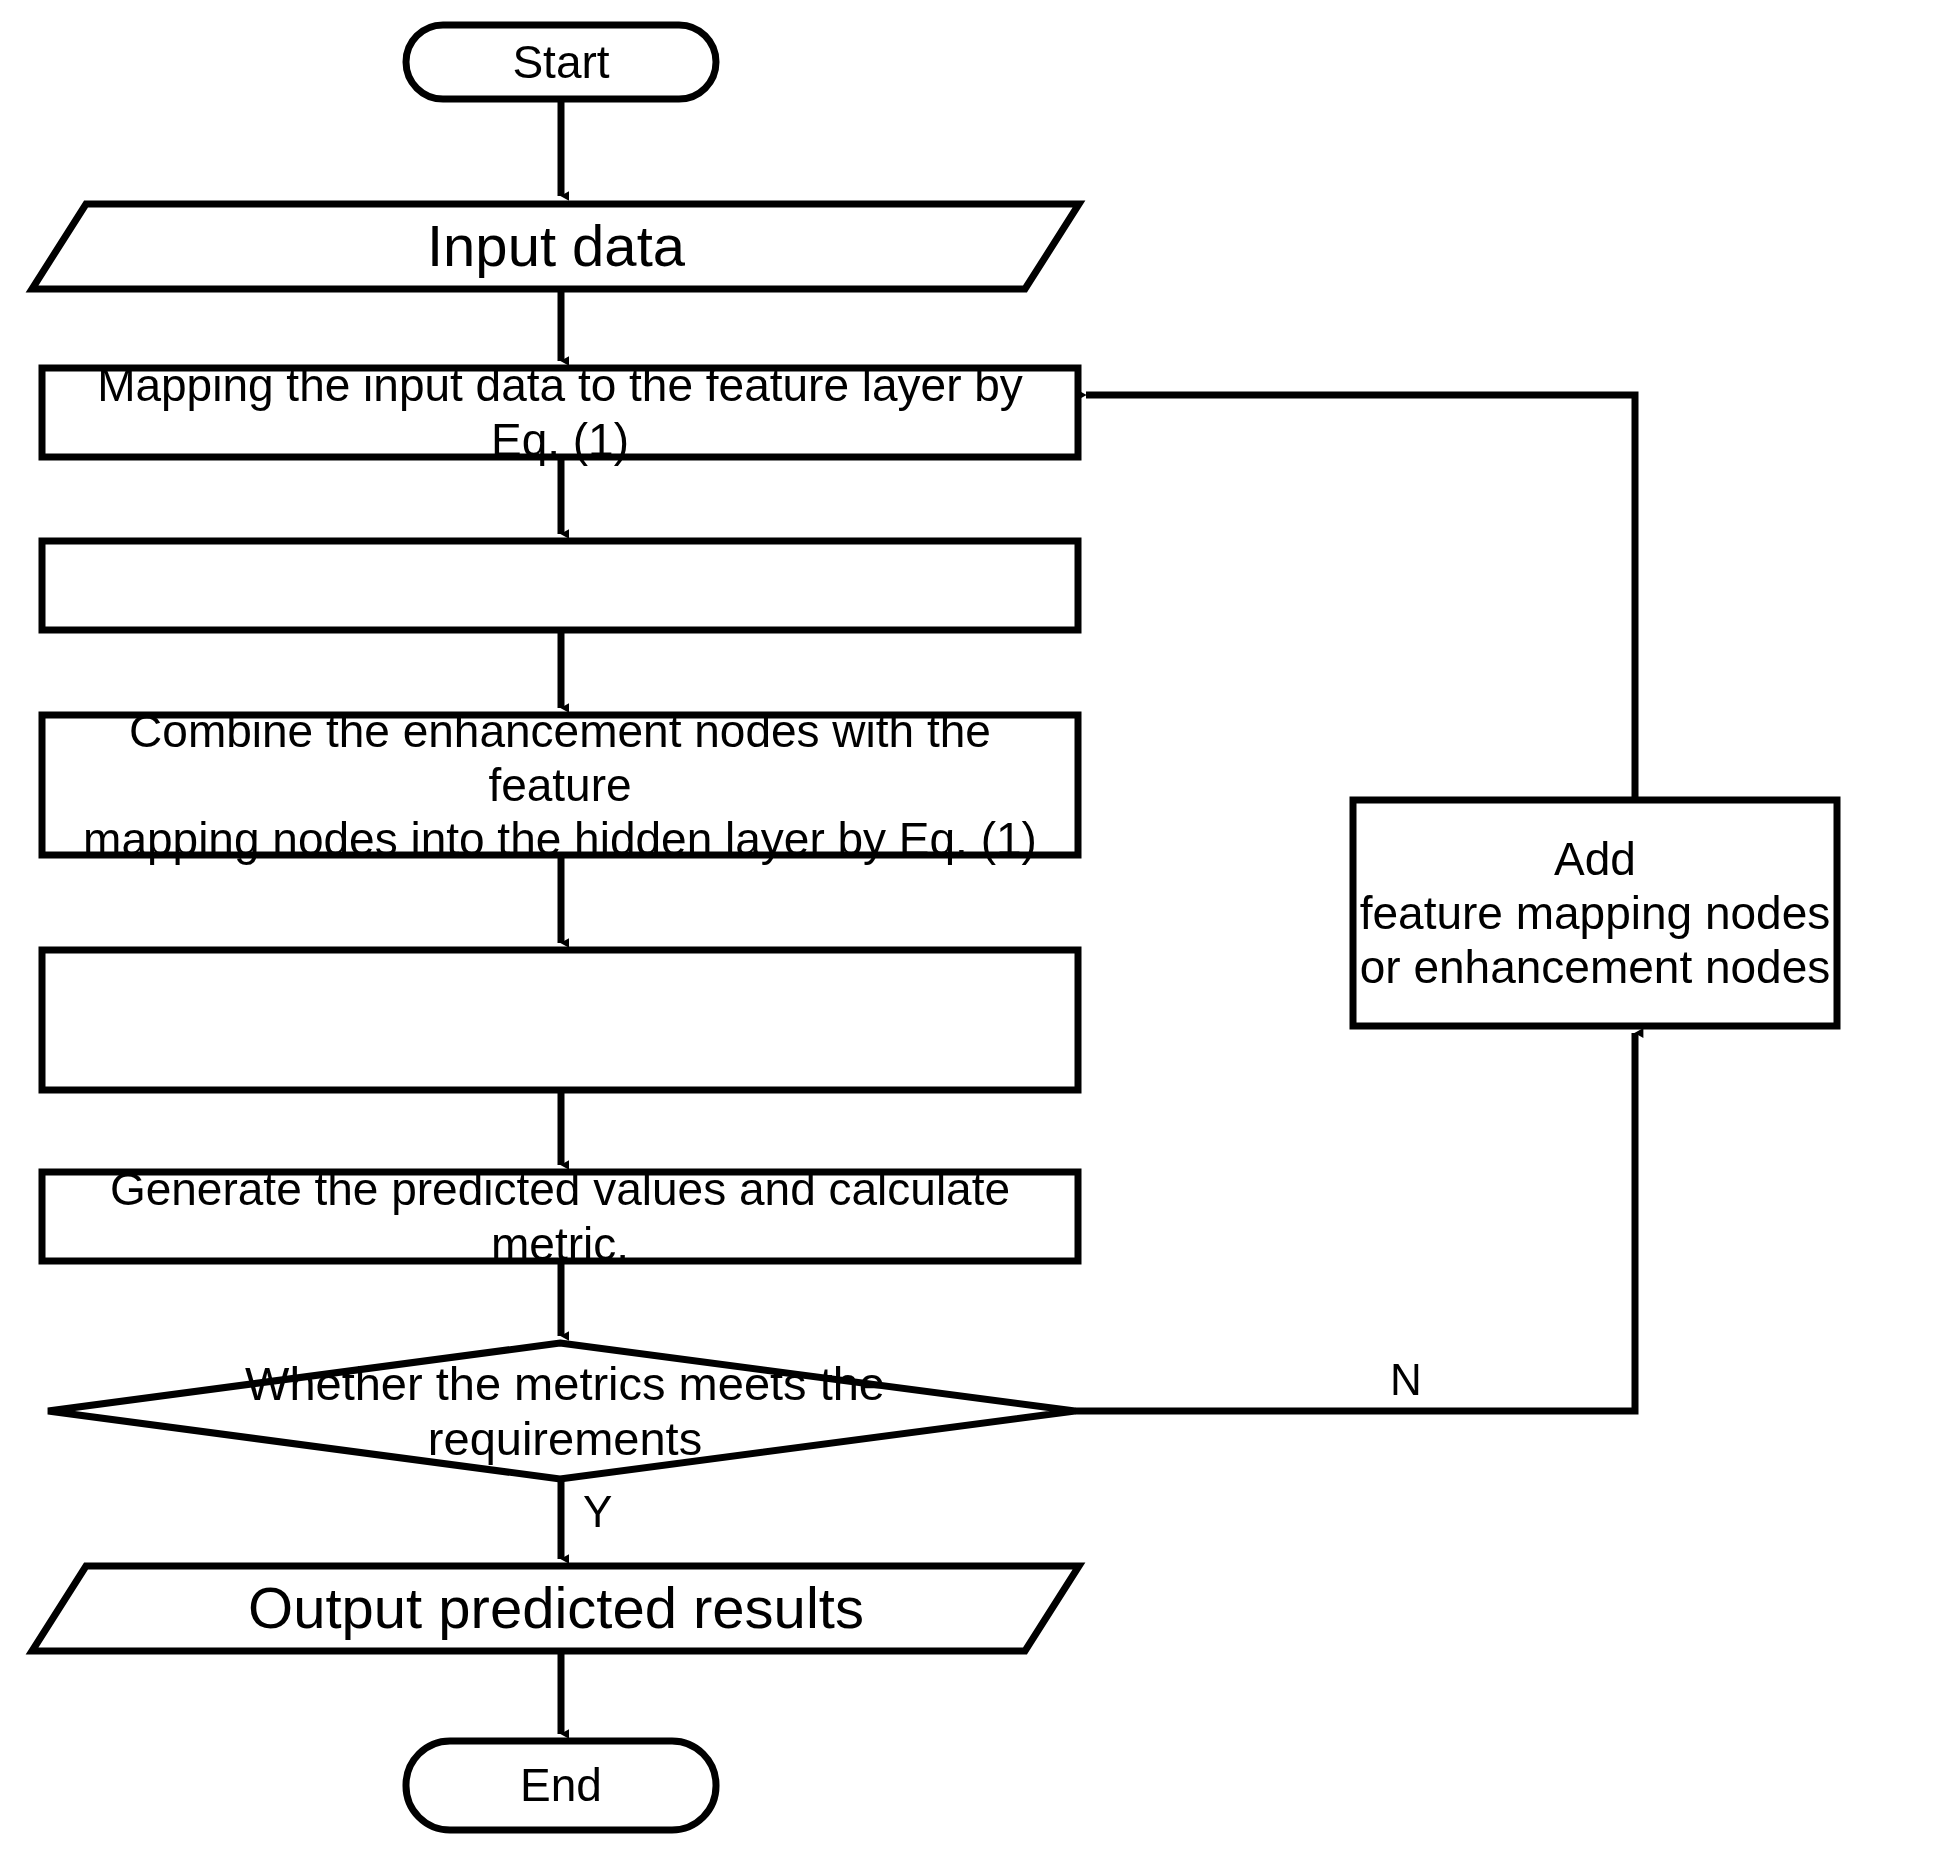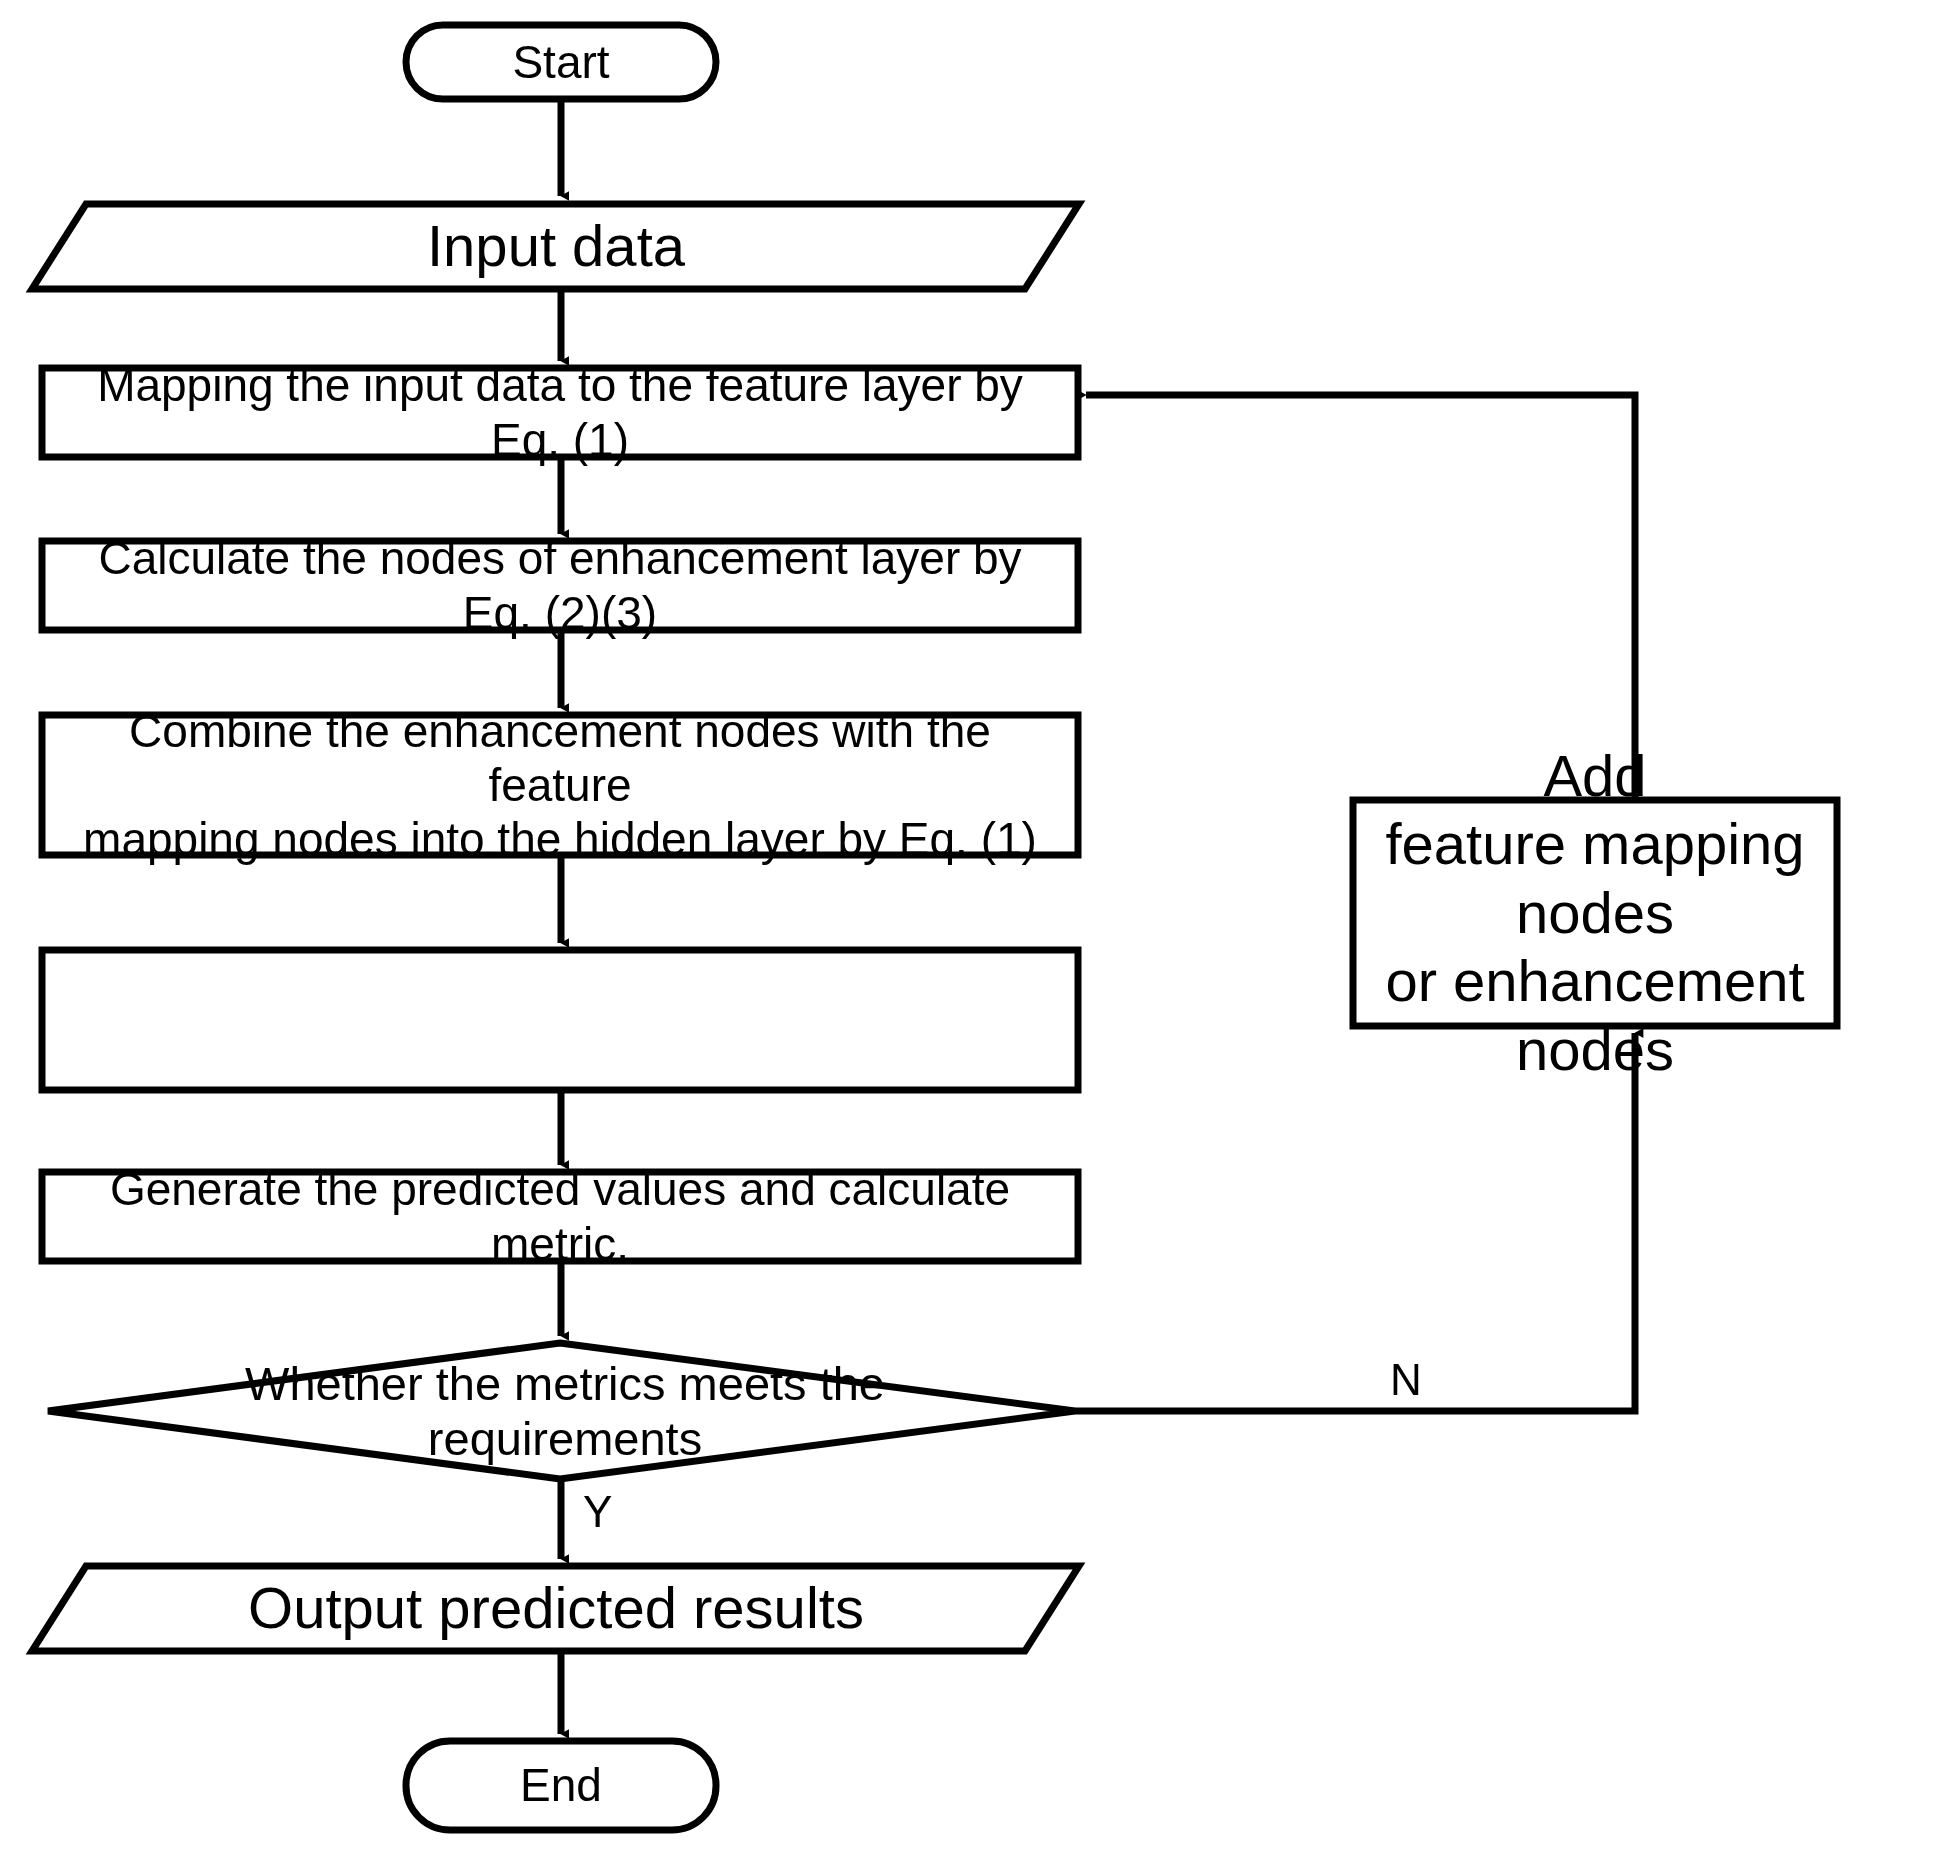--- a/index.html
+++ b/index.html
@@ -35,21 +35,21 @@
     line-height: 1.18;
     font-family: "Liberation Sans", sans-serif;
     color: #000000;
     pointer-events: none;
     white-space: pre-line;
   }
   .terminal-label { font-size: 46px; }
   .io-label       { font-size: 58px; }
   .process-label  { font-size: 46px; }
   .decision-label { font-size: 47px; }
-  .side-label     { font-size: 58px; }
+  .side-label     { font-size: 46px; }
   .branch-label {
     position: absolute;
     font-size: 44px;
     font-family: "Liberation Sans", sans-serif;
     color: #000000;
   }
 </style>
 </head>
 <body>
 
@@ -114,21 +114,20 @@
       <polyline points="1635,800 1635,395 1086,395" marker-end="url(#arrow-left)"></polyline>
     </g>
   </svg>
 
   <div class="node-label terminal-label" style="left:406px; top:25px; width:310px; height:74px;">Start</div>
 
   <div class="node-label io-label" style="left:56px; top:204px; width:1000px; height:85px;">Input data</div>
 
   <div class="node-label process-label" style="left:58px; top:368px; width:1004px; height:89px;">Mapping the input data to the feature layer by Eq. (1)</div>
 
-  <div class="node-label process-label" style="left:58px; top:541px; width:1004px; height:89px;">Calculate the nodes of enhancement layer by Eq. (2)(3)</div>
 
   <div class="node-label process-label" style="left:58px; top:715px; width:1004px; height:140px;">Combine the enhancement nodes with the feature
 mapping nodes into the hidden layer by Eq. (1)</div>
 
 
   <div class="node-label process-label" style="left:58px; top:1172px; width:1004px; height:89px;">Generate the predicted values and calculate metric.</div>
 
   <div class="node-label decision-label" style="left:170px; top:1380px; width:790px; height:62px;">Whether the metrics meets the requirements</div>
 
   <div class="node-label side-label" style="left:1353px; top:800px; width:484px; height:226px;">Add

